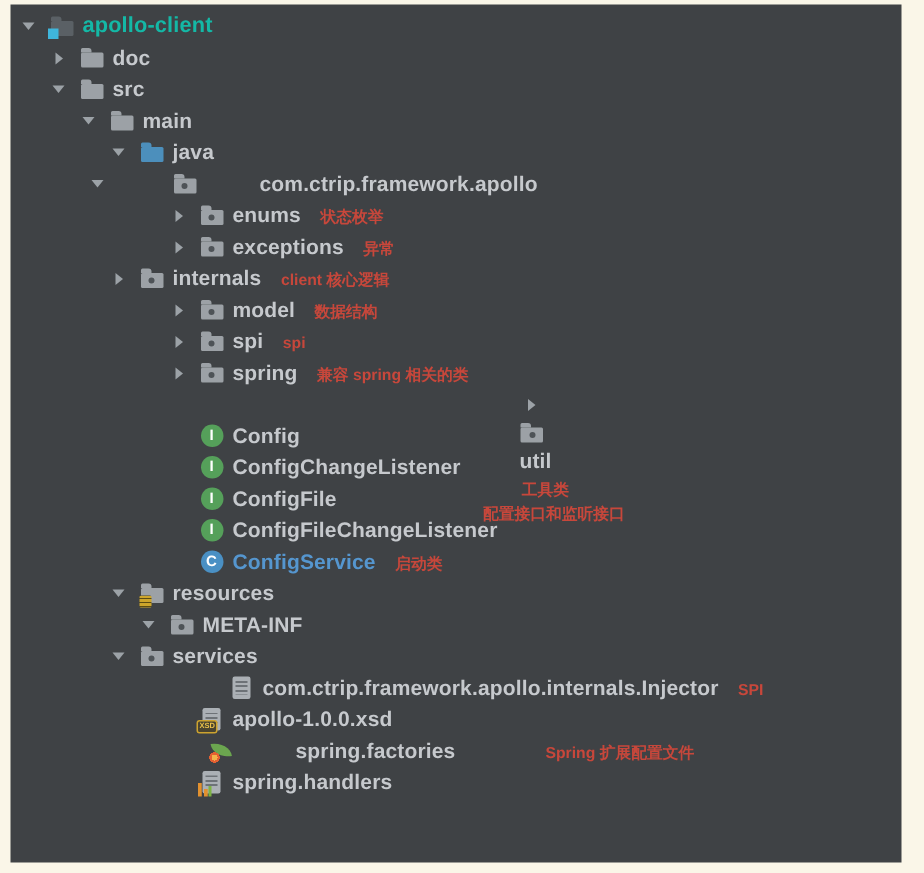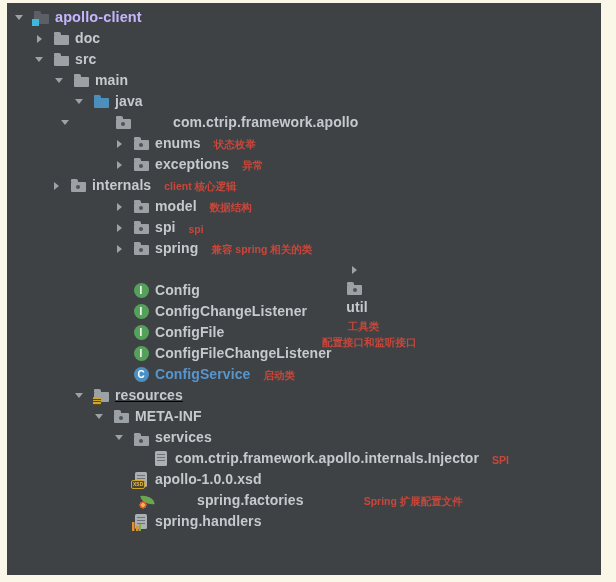--- a/index.html
+++ b/index.html
@@ -53,21 +53,21 @@
     background-image:linear-gradient(#E2912F,#E2912F),linear-gradient(#E2912F,#E2912F),linear-gradient(#7CB342,#7CB342);
     background-size:2.5px 9px,2.5px 5px,2.5px 7px;
     background-position:0 100%,3.5px 100%,7px 100%;background-repeat:no-repeat;}
   .spring-leaf{width:15px;height:15px;position:relative;}
   .spring-leaf::before{content:"";position:absolute;left:1px;top:2px;width:13px;height:10px;
     background:#6BA64F;border-radius:0 100% 0 100%;transform:rotate(-8deg);}
   .spring-leaf::after{content:"";position:absolute;left:-1px;bottom:-1px;width:8px;height:8px;
     background:radial-gradient(circle,#F4B24A 0 2px,#E46032 2px 3.5px,transparent 3.6px);}
   
   .lbl{font:700 14px/21px "Liberation Sans",sans-serif;color:#C6C9CD;letter-spacing:.1px;}
-  .lbl.root{color:#c4b5fd;font-size:14.5px;}
+  .lbl.root{color:#14b8a6;font-size:14.5px;}
   .lbl.clazz-name{color:#5596CF;}
   .ann{font:700 10.5px "Liberation Sans",sans-serif;color:#C7473B;margin-left:13px;padding-top:2px;}
   .floating-ann{position:absolute;font:700 10.5px "Liberation Sans",sans-serif;color:#C7473B;white-space:nowrap;}
 </style>
 </head>
 <body>
 
 <div class="panel">
   <div class="tree">
       <div class="row" style="padding-left: 6px;">
@@ -121,21 +121,21 @@
         <span class="ann">状态枚举</span>
       </div>
       <div class="row" style="padding-left: 106px;">
         <span class="arr arr-collapsed"></span>
         <span class="icon">
           <span class="fold package"></span>
         </span>
         <span class="lbl">exceptions</span>
         <span class="ann">异常</span>
       </div>
-      <div class="row" style="padding-left: 43px;">
+      <div class="row" style="padding-left: 66px;">
         <span class="arr arr-collapsed"></span>
         <span class="icon">
           <span class="fold package"></span>
         </span>
         <span class="lbl">internals</span>
         <span class="ann">client 核心逻辑</span>
       </div>
       <div class="row" style="padding-left: 106px;">
         <span class="arr arr-collapsed"></span>
         <span class="icon">
@@ -197,35 +197,35 @@
         <span class="lbl">ConfigFileChangeListener</span>
       </div>
       <div class="row" style="padding-left: 106px;">
         <span class="arr"></span>
         <span class="icon">
           <span class="ball clazz">C</span>
         </span>
         <span class="lbl clazz-name">ConfigService</span>
         <span class="ann">启动类</span>
       </div>
-      <div class="row" style="padding-left: 66px; text-decoration: underline;">
+      <div class="row" style="padding-left: 66px;">
         <span class="arr arr-expanded"></span>
         <span class="icon">
           <span class="fold resources"></span>
         </span>
         <span class="lbl">resources</span>
       </div>
       <div class="row" style="padding-left: 86px;">
         <span class="arr arr-expanded"></span>
         <span class="icon">
           <span class="fold package"></span>
         </span>
         <span class="lbl">META-INF</span>
       </div>
-      <div class="row" style="padding-left: 106px; align-items: flex-end;">
+      <div class="row" style="padding-left: 66px;">
         <span class="arr arr-expanded"></span>
         <span class="icon">
           <span class="fold package"></span>
         </span>
         <span class="lbl">services</span>
       </div>
       <div class="row" style="padding-left: 126px;">
         <span class="arr"></span>
         <span class="icon">
           <span class="file"></span>

